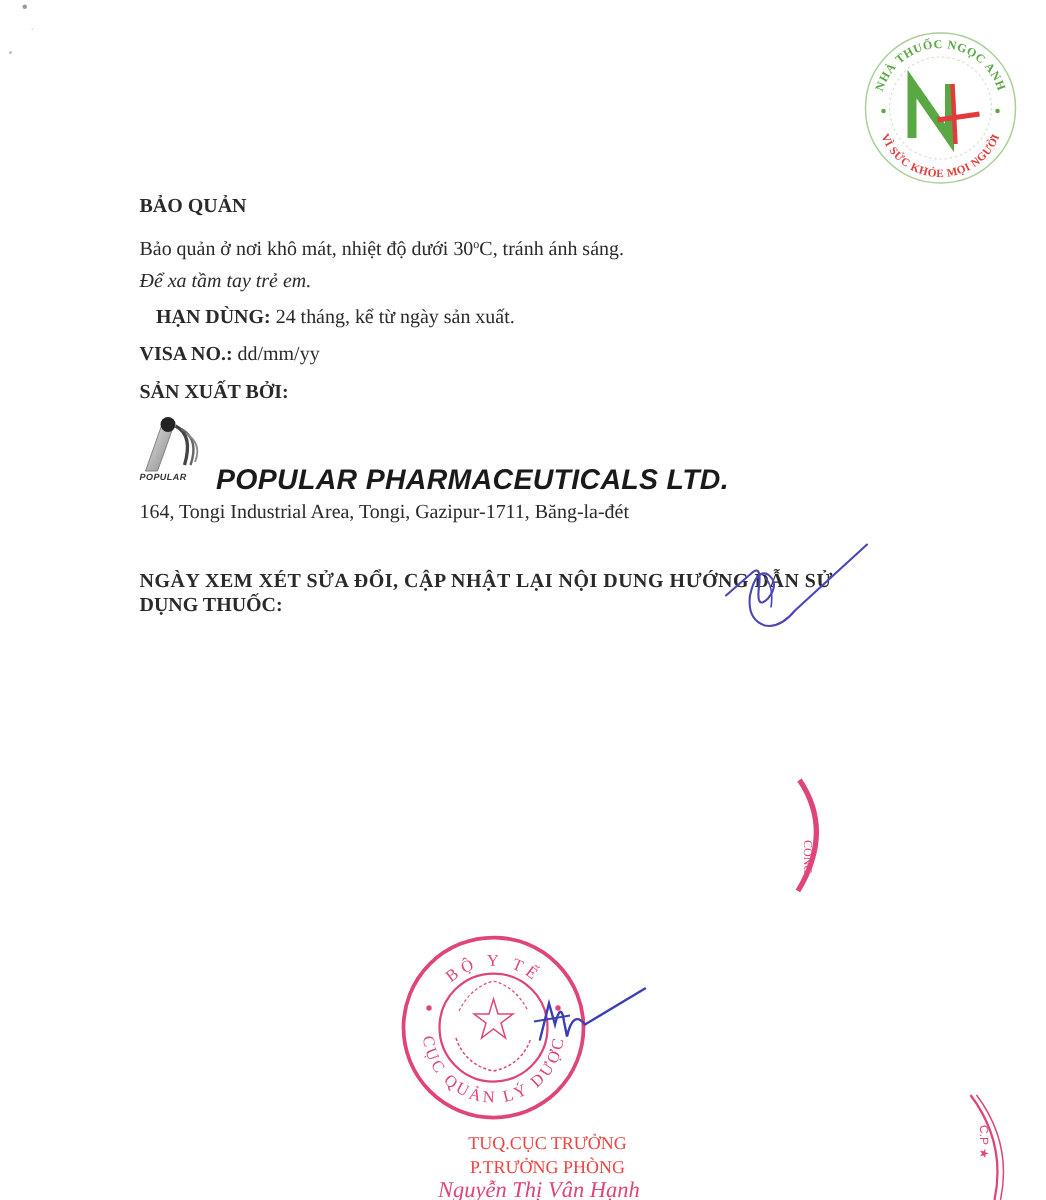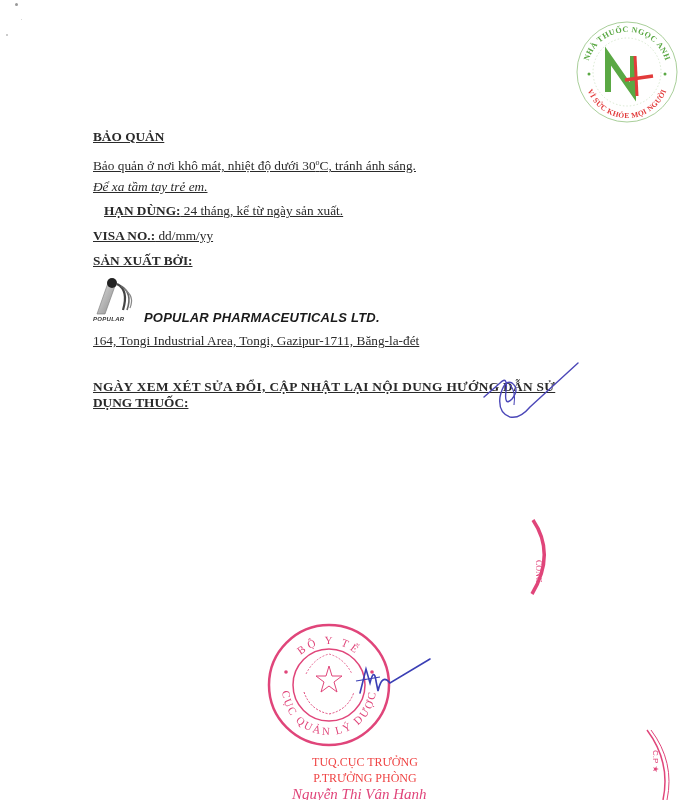--- a/index.html
+++ b/index.html
@@ -3,28 +3,28 @@
 <meta charset="utf-8">
 <style>
   html, body { margin: 0; padding: 0; }
   body {
     width: 697px; height: 800px; overflow: hidden;
     background: #ffffff; position: relative;
     font-family: "Liberation Serif", "DejaVu Serif", serif;
     color: #2a2a2a;
   }
   .abs { position: absolute; }
-  .line { font-size: 13.3px; line-height: 16px; white-space: nowrap; text-decoration: underline; }
+  .line { font-size: 13.3px; line-height: 16px; white-space: nowrap; }
   .bold { font-weight: bold; }
   .italic { font-style: italic; }
   sup { font-size: 8px; vertical-align: 5px; }
 
   .company-name {
     font-family: "Liberation Sans", "DejaVu Sans", sans-serif;
-    font-weight: bold; font-style: italic; font-size: 13px; color: #1a1a1a;
+    font-weight: bold; font-style: italic; font-size: 19px; color: #1a1a1a;
     letter-spacing: 0.2px;
   }
   .popular-small {
     font-family: "Liberation Sans", "DejaVu Sans", sans-serif;
     font-weight: bold; font-style: italic; font-size: 6px; color: #333;
     letter-spacing: 0.3px;
   }
   .stamp-text {
     font-family: "Liberation Serif", "DejaVu Serif", serif;
     color: #ef4444; font-size: 12px; line-height: 16px; text-align: center;

